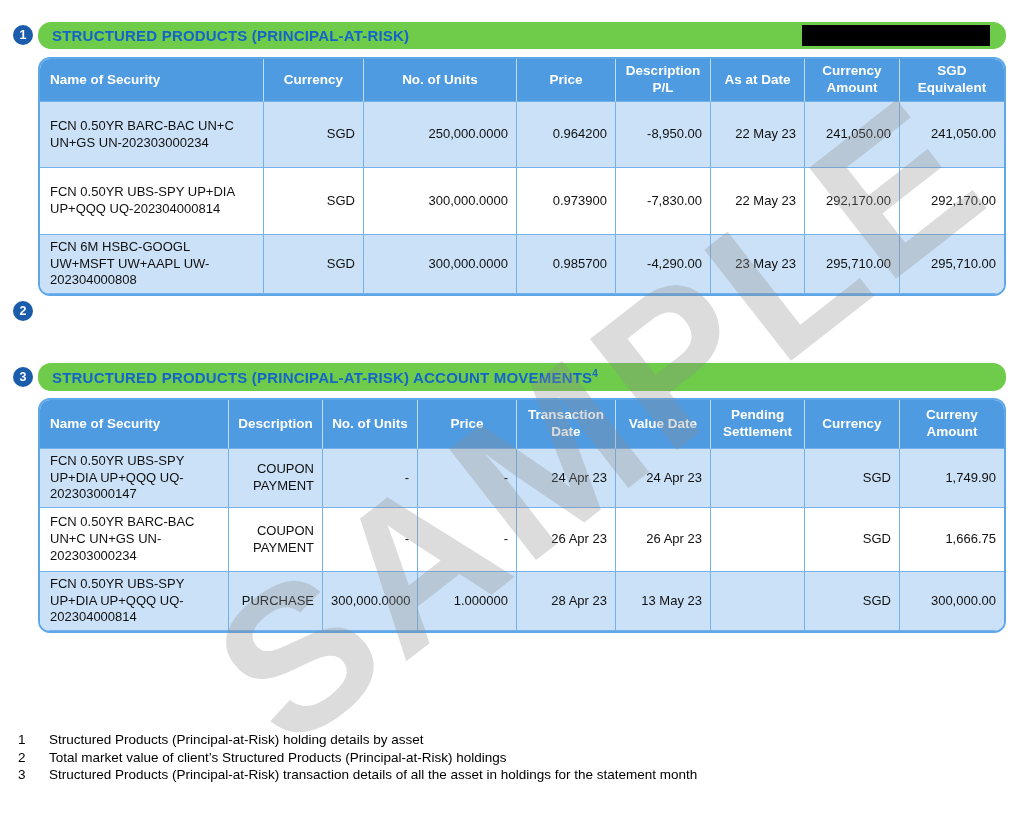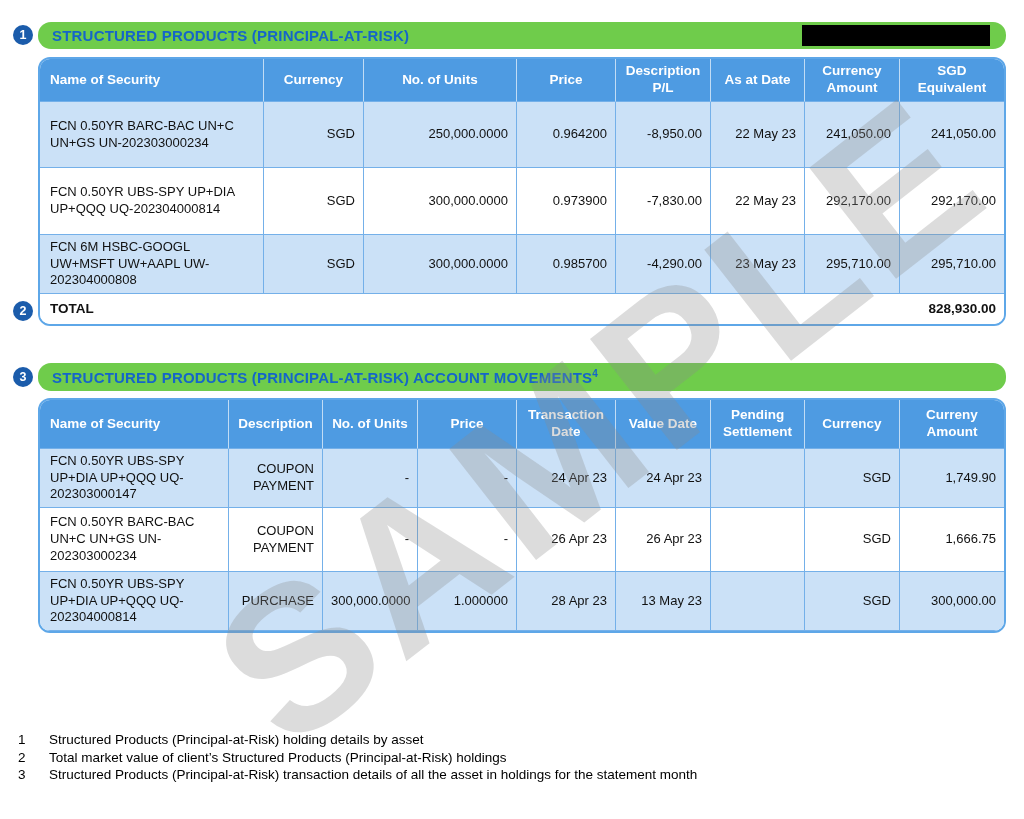--- a/index.html
+++ b/index.html
@@ -155,24 +155,20 @@
         </tr>
         <tr class="alt h63">
           <td class="name">FCN 6M HSBC-GOOGL UW+MSFT UW+AAPL UW-202304000808</td>
           <td class="center">SGD</td>
           <td class="num">300,000.0000</td>
           <td class="num">0.985700</td>
           <td class="num">-4,290.00</td>
           <td class="center">23 May 23</td>
           <td class="num">295,710.00</td>
           <td class="num">295,710.00</td>
-        </tr>
-        <tr class="total-row">
-          <td class="name" colspan="7">TOTAL</td>
-          <td class="num">828,930.00</td>
         </tr>
       </tbody>
     </table>
   </div>
   <div class="badge" id="badge2">2</div>
 
   <div class="badge" id="badge3">3</div>
   <div class="section-bar bar2">
     <span class="section-title"><span>STRUCTURED PRODUCTS (PRINCIPAL-AT-RISK) ACCOUNT MOVEMENTS</span><sup>4</sup></span>
   </div>

